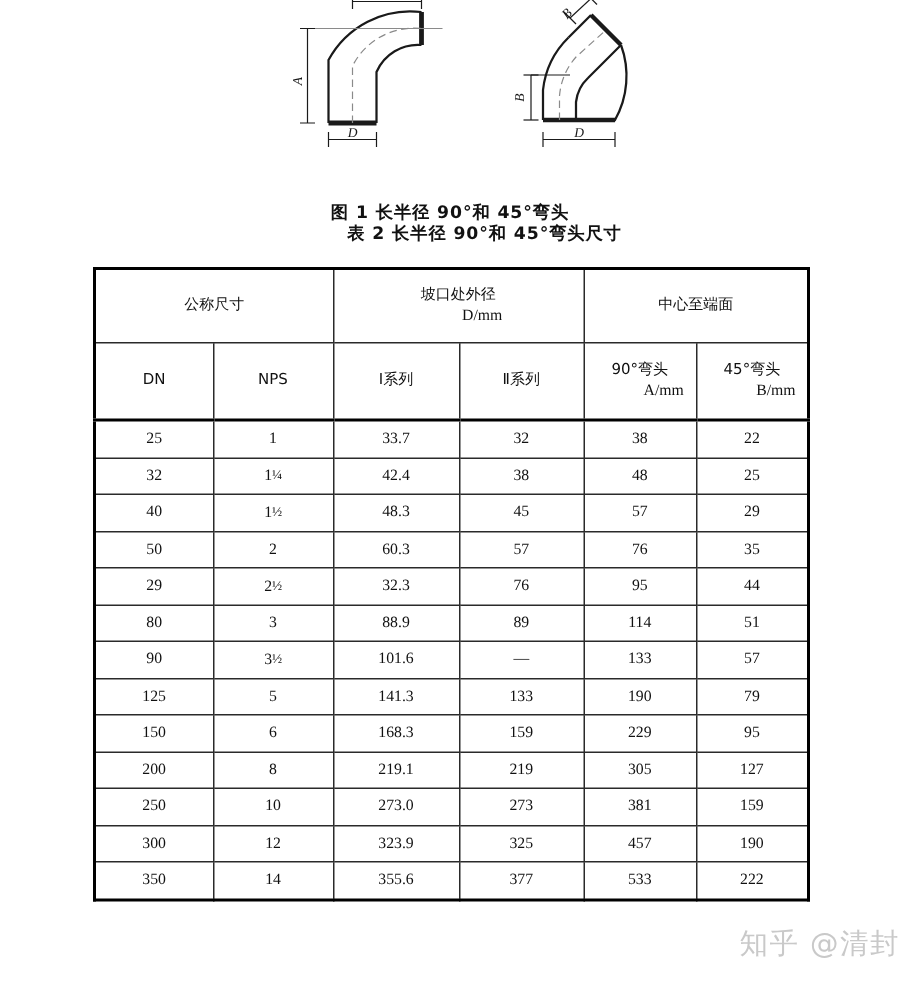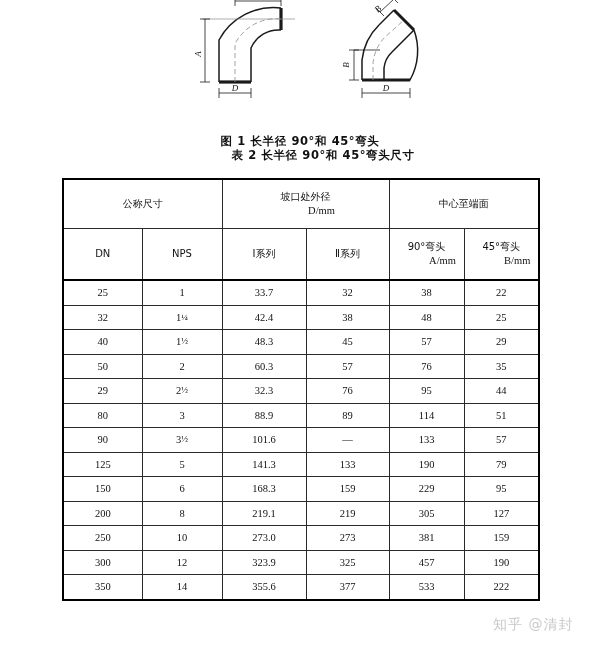--- a/index.html
+++ b/index.html
@@ -96,21 +96,21 @@
 
   .frac { font-size: 9px; vertical-align: 0.08em; letter-spacing: -0.2px; }
   .dash { letter-spacing: 0; }
 
   
   #watermark {
     position: absolute;
     left: 493px;
     top: 616px;
     font-family: "DejaVu Sans", "Liberation Sans", sans-serif;
-    font-size: 14px;
+    font-size: 19px;
     color: #c9c9c9;
     letter-spacing: 1px;
     white-space: nowrap;
     pointer-events: none;
   }
 </style>
 </head>
 <body>
 
 <div id="figure-area">

